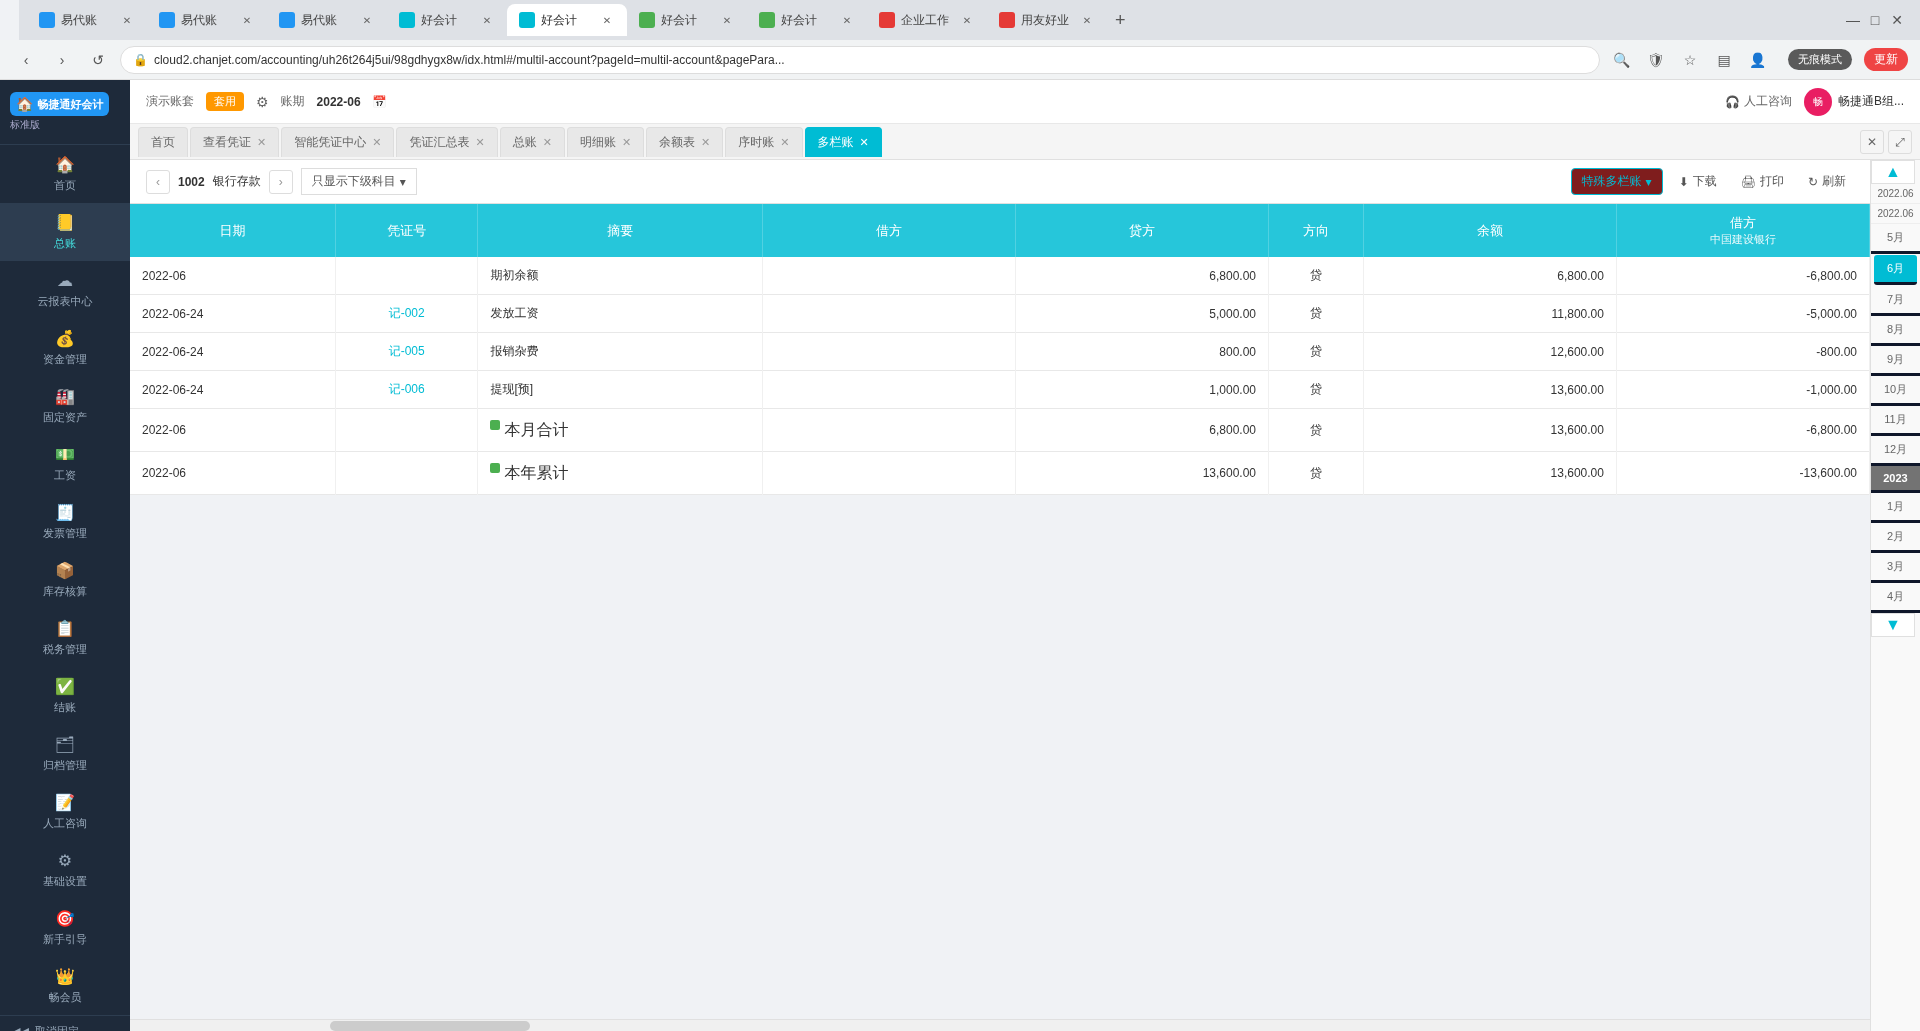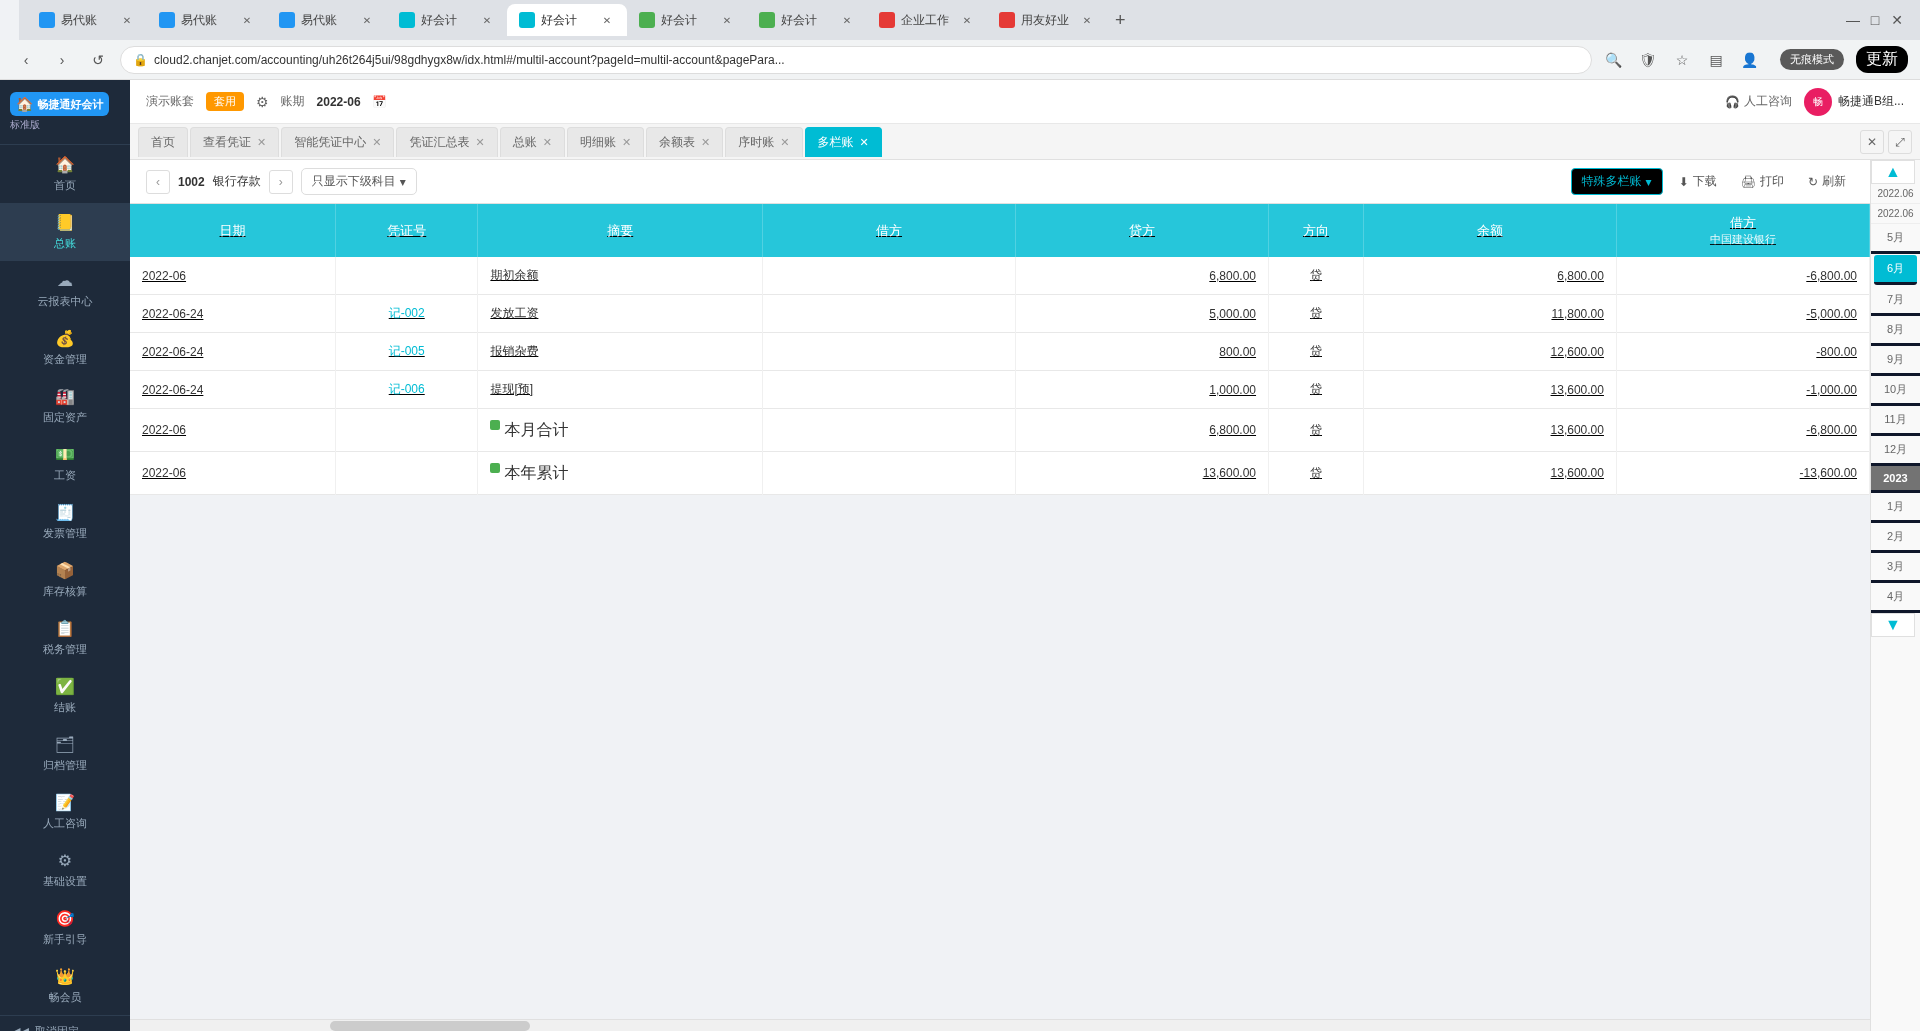--- a/index.html
+++ b/index.html
@@ -14,21 +14,21 @@
     .browser-actions { margin-left: auto; display: flex; gap: 8px; align-items: center; padding-right: 8px; }
     .browser-actions span { width: 14px; height: 14px; display: flex; align-items: center; justify-content: center; font-size: 14px; color: #555; cursor: pointer; }
 
     
     .address-bar { background: #f1f3f4; height: 40px; display: flex; align-items: center; padding: 0 12px; gap: 8px; border-bottom: 1px solid #ddd; }
     .nav-btn { width: 28px; height: 28px; display: flex; align-items: center; justify-content: center; border-radius: 50%; cursor: pointer; color: #555; font-size: 14px; }
     .url-bar { flex: 1; height: 28px; background: #fff; border-radius: 14px; display: flex; align-items: center; padding: 0 12px; font-size: 12px; color: #333; border: 1px solid #ddd; }
     .browser-icons { display: flex; gap: 6px; align-items: center; }
     .browser-icons span { width: 28px; height: 28px; display: flex; align-items: center; justify-content: center; cursor: pointer; color: #555; font-size: 14px; border-radius: 50%; }
     .incognito-btn { background: #5a5a5a; color: #fff; border-radius: 12px; padding: 3px 10px; font-size: 11px; margin-left: 8px; }
-    .update-btn { background: #000000; color: #fff; border-radius: 12px; padding: 3px 10px; font-size: 16px; margin-left: 4px; cursor: pointer; text-align: center; }
+    .update-btn { background: #ef4444; color: #fff; border-radius: 12px; padding: 3px 10px; font-size: 12px; margin-left: 4px; cursor: pointer; text-align: center; }
 
     
     .app { display: flex; height: calc(1031px - 80px); }
 
     
     .sidebar { width: 130px; background: #1e2a3a; color: #cdd; display: flex; flex-direction: column; flex-shrink: 0; }
     .sidebar-logo { padding: 12px 10px; border-bottom: 1px solid #2d3d50; }
     .logo-box { background: #2196f3; border-radius: 6px; padding: 4px 6px; display: inline-flex; align-items: center; gap: 4px; }
     .logo-text { color: #fff; font-size: 11px; font-weight: bold; }
     .logo-sub { color: #aac; font-size: 10px; margin-top: 2px; }
@@ -58,28 +58,28 @@
     .tab-nav-right { margin-left: auto; display: flex; gap: 4px; align-items: center; }
     .close-panel-btn { width: 24px; height: 24px; display: flex; align-items: center; justify-content: center; cursor: pointer; color: #666; border: 1px solid #ddd; border-radius: 3px; }
 
     
     .content { flex: 1; display: flex; overflow: hidden; }
     .ledger-area { flex: 1; overflow: hidden; display: flex; flex-direction: column; padding: 0; }
 
     
     .ledger-toolbar { background: #fff; display: flex; align-items: center; padding: 8px 16px; gap: 8px; border-bottom: 1px solid #e0e0e0; }
     .nav-arrow { width: 24px; height: 24px; display: flex; align-items: center; justify-content: center; cursor: pointer; color: #999; border: 1px solid #ddd; border-radius: 3px; font-size: 12px; }
-    .filter-btn { display: flex; align-items: center; gap: 4px; border: 1px solid #ddd; border-radius: 5px; padding: 4px 10px; font-size: 12px; color: #555; cursor: pointer; background: #fff; }
+    .filter-btn { display: flex; align-items: center; gap: 4px; border: 1px solid #ddd; border-radius: 0; padding: 4px 10px; font-size: 12px; color: #555; cursor: pointer; background: #fff; }
     .toolbar-right { margin-left: auto; display: flex; gap: 8px; align-items: center; }
-    .special-btn { border: 1px solid #00bcd4; color: #00bcd4; border-radius: 4px; padding: 4px 10px; font-size: 12px; cursor: pointer; display: flex; align-items: center; gap: 4px; background: #000000; }
+    .special-btn { border: 1px solid #00bcd4; color: #00bcd4; border-radius: 4px; padding: 4px 10px; font-size: 12px; cursor: pointer; display: flex; align-items: center; gap: 4px; background: #7f1d1d; }
     .action-btn { display: flex; align-items: center; gap: 4px; color: #555; font-size: 12px; cursor: pointer; padding: 4px 8px; border-radius: 4px; }
 
     
     .ledger-table { flex: 1; overflow: auto; }
-    table { width: 100%; border-collapse: collapse; text-decoration: underline; }
+    table { width: 100%; border-collapse: collapse; }
     .thead-row { background: #26c6da; color: #fff; }
     .thead-row th { padding: 10px 12px; text-align: center; font-size: 13px; font-weight: normal; border-right: 1px solid rgba(255,255,255,0.2); }
     tbody tr { border-bottom: 1px solid #e8e8e8; background: #fff; }
     tbody td { padding: 10px 12px; font-size: 12px; color: #333; text-align: center; border-right: 1px solid #f0f0f0; }
     tbody td.right { text-align: right; }
     tbody td.left { text-align: left; }
     .voucher-link { color: #00bcd4; cursor: pointer; text-decoration: none; }
     .summary-badge { display: inline-flex; align-items: flex-start; gap: 4px; font-size: 16px; }
     .badge-dot { width: 10px; height: 10px; background: #4caf50; border-radius: 2px; display: inline-block; }
 

